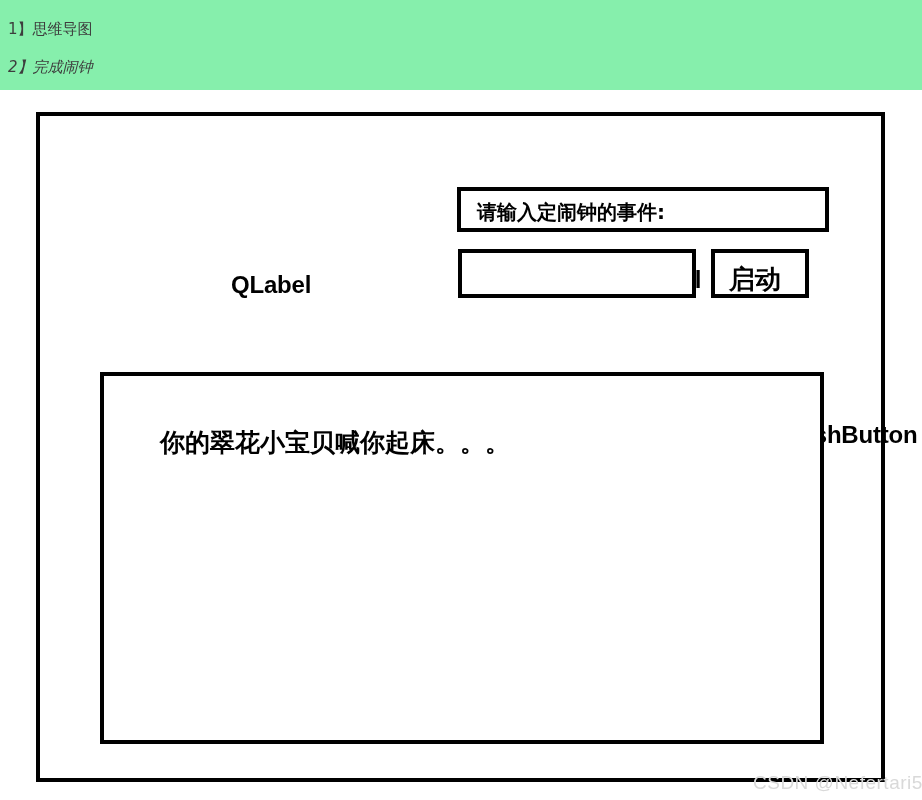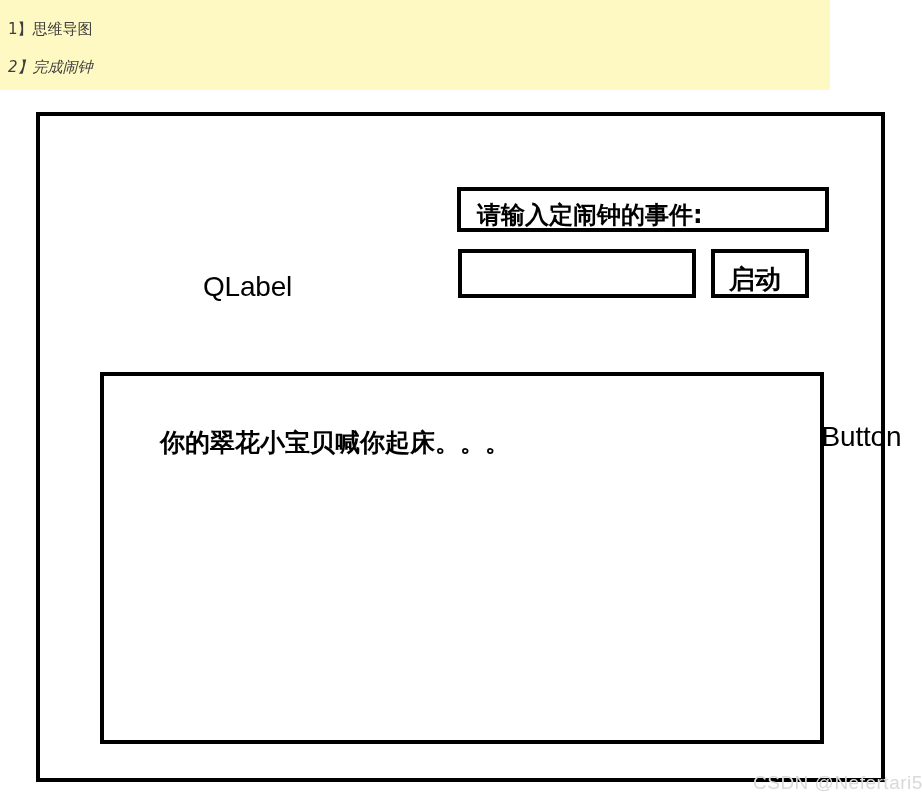--- a/index.html
+++ b/index.html
@@ -13,23 +13,23 @@
     position: relative;
     font-family: "Liberation Sans", "DejaVu Sans", sans-serif;
     overflow: hidden;
   }
 
   
   #notes-band {
     position: absolute;
     left: 0;
     top: 0;
-    width: 830px;
+    width: 922px;
     height: 90px;
-    background: #fef9c3;
+    background: #86efac;
   }
   .note-line {
     position: absolute;
     left: 8px;
     color: #3d3d3d;
     font-size: 15px;
     line-height: 1;
     white-space: nowrap;
     font-family: "DejaVu Sans", "Liberation Sans", sans-serif;
   }
@@ -59,26 +59,27 @@
     position: absolute;
     font-weight: bold;
     color: #000000;
     white-space: nowrap;
     font-family: "DejaVu Sans", "Liberation Sans", sans-serif;
   }
 
   
   .annotation {
     position: absolute;
-    font-weight: normal;
-    font-size: 28px;
+    font-weight: bold;
+    font-size: 24px;
     color: #000000;
     white-space: nowrap;
     letter-spacing: -0.2px;
     font-family: "Liberation Sans", "DejaVu Sans", sans-serif;
+    margin-left: 28px;
   }
 
   
   #annotation-time-label { left: 163px; top: 155px; }
   #time-label-box {
     left: 46px;
     top: 76px;
     width: 280px;
     height: 70px;
   }
@@ -92,21 +93,21 @@
   #annotation-prompt-label { left: 553px; top: 150px; }
   #prompt-label-box {
     left: 417px;
     top: 71px;
     width: 372px;
     height: 45px;
   }
   #prompt-label-text {
     left: 16px;
     top: 8px;
-    font-size: 24px;
+    font-size: 20px;
   }
 
   
   #lineedit-box {
     left: 418px;
     top: 133px;
     width: 238px;
     height: 49px;
   }
   #annotation-lineedit { left: 508px; top: 305px; }

